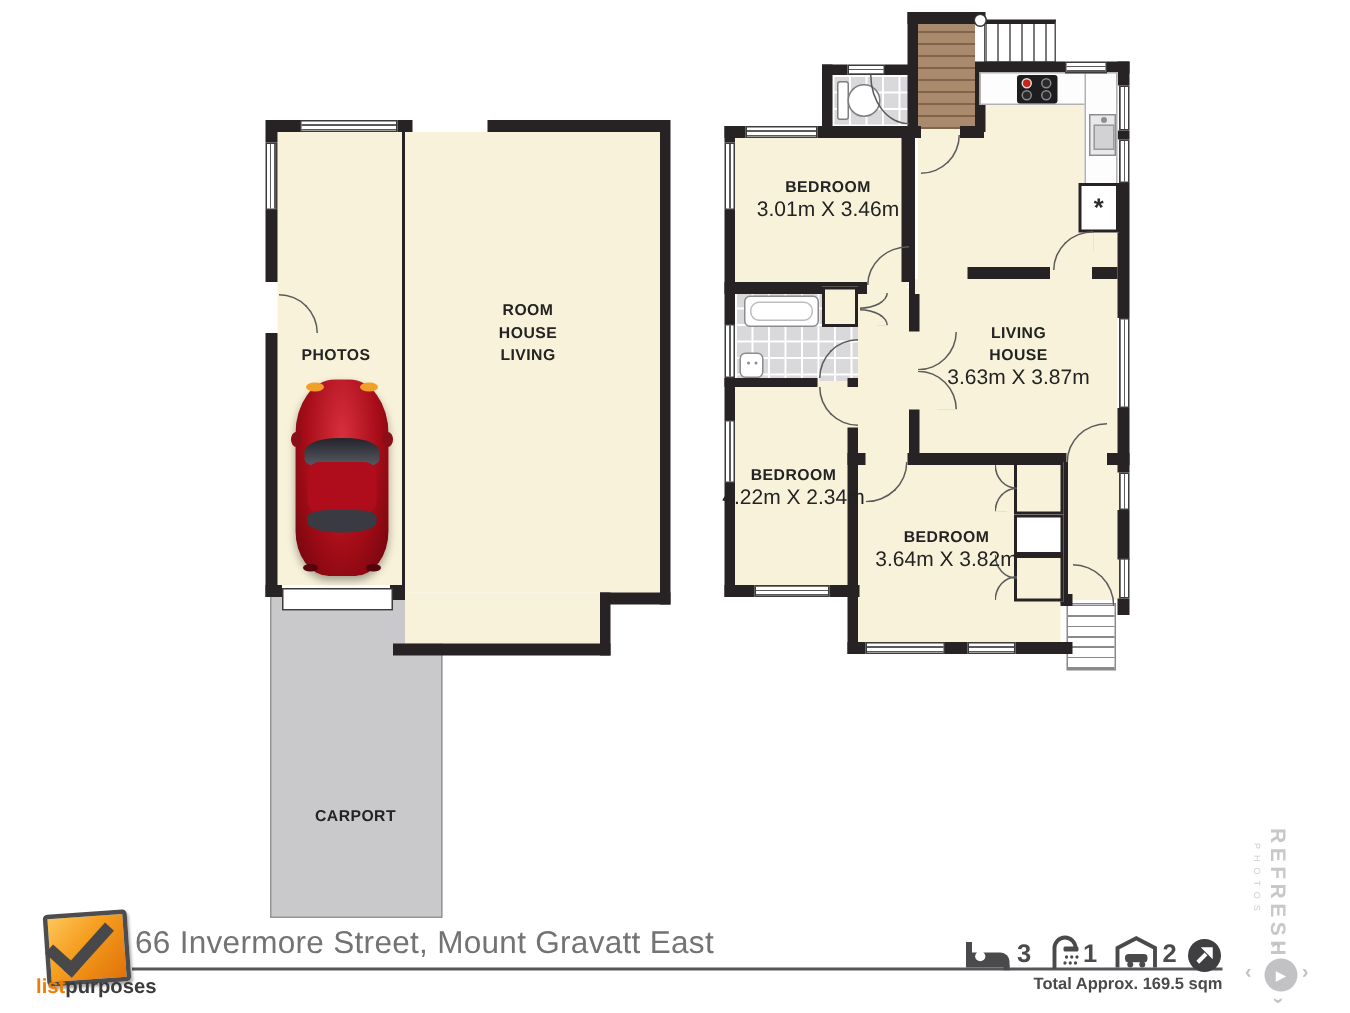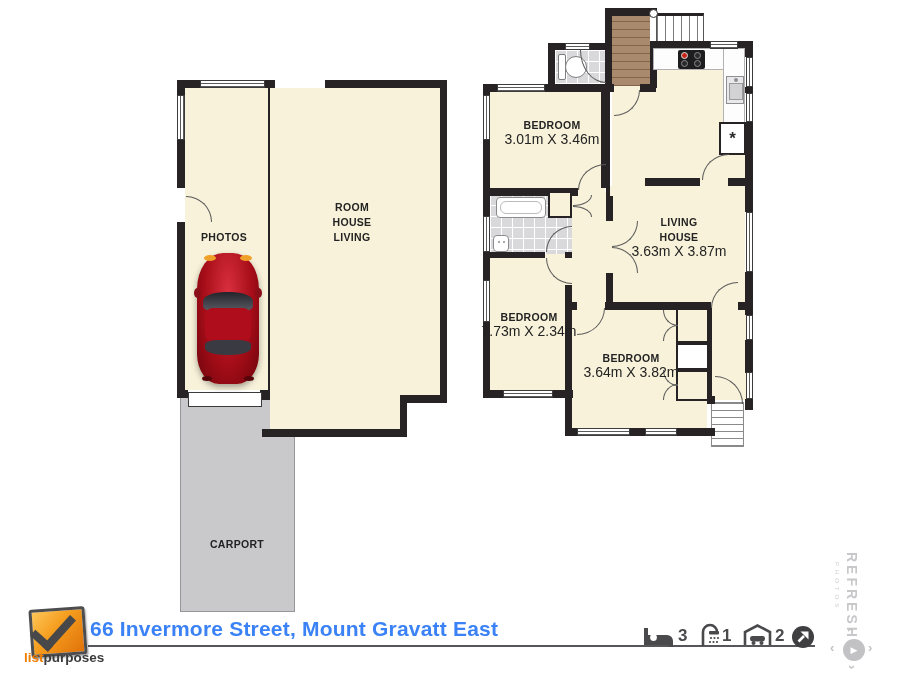--- a/index.html
+++ b/index.html
@@ -63,21 +63,21 @@
   .rdims{font-size:14px;line-height:12px;}
   
   .logo-mark{position:absolute;left:30px;top:608px;width:50px;height:42px;transform:rotate(-4deg);
         background:linear-gradient(135deg,#fdc658 0%,#f59c1d 45%,#e0720a 100%);
         border:3px solid #4d4d4f;border-radius:3px;box-shadow:1px 2px 2px rgba(0,0,0,.35);z-index:2;}
   .logo-check{position:absolute;left:41px;top:607px;width:16px;height:34px;z-index:3;
         border-right:8px solid #48484a;border-bottom:8px solid #48484a;transform:rotate(42deg);}
   .brand{position:absolute;left:24px;top:650px;font-size:13.5px;font-weight:bold;z-index:3;}
   .brand .p1{color:#ef7d00;}
   .brand .p2{color:#3b3b3d;}
-  .addr{position:absolute;left:90px;top:617px;font-size:21px;font-weight:bold;color:#3b82f6;letter-spacing:.2px;}
+  .addr{position:absolute;left:90px;top:617px;font-size:21px;font-weight:normal;color:#737373;letter-spacing:.2px;}
   .rule{position:absolute;left:88px;top:645px;width:727px;height:2px;background:#55565a;}
   .disclaimer{position:absolute;left:90px;top:651px;font-size:8px;color:#55565a;}
   .stat-num{position:absolute;font-size:17px;font-weight:bold;color:#4a4a4c;}
   .total{position:absolute;left:600px;top:650px;width:215px;text-align:right;font-size:11px;font-weight:bold;color:#4a4a4c;}
   
   .wm{position:absolute;left:844px;top:552px;writing-mode:vertical-rl;font-size:14px;font-weight:bold;
       color:#c8c8ca;letter-spacing:3px;z-index:1;}
   .wm-sub{position:absolute;left:834px;top:562px;writing-mode:vertical-rl;font-size:6px;color:#cdcdcf;letter-spacing:4px;z-index:1;}
   .compass{position:absolute;left:830px;top:626px;width:48px;height:48px;z-index:1;color:#c2c2c4;}
   .compass .c-circle{position:absolute;left:13px;top:13px;width:22px;height:22px;border-radius:50%;background:#c2c2c4;
@@ -152,21 +152,21 @@
   </div>
   <div class="rlabel" style="left:237px;top:501px;margin-top:36px;">
     <div class="rname">CARPORT</div>
   </div>
   <div class="rlabel" style="left:552px;top:118px;">
     <div class="rname">BEDROOM</div>
     <div class="rdims">3.01m X 3.46m</div>
   </div>
   <div class="rlabel" style="left:529px;top:310px;">
     <div class="rname">BEDROOM</div>
-    <div class="rdims">7.73m X 2.34m</div>
+    <div class="rdims">4.22m X 2.34m</div>
   </div>
   <div class="rlabel" style="left:631px;top:351px;">
     <div class="rname">BEDROOM</div>
     <div class="rdims">3.64m X 3.82m</div>
   </div>
   <div class="rlabel" style="left:679px;top:215px;">
     <div class="rname">LIVING</div>
     <div class="rname">HOUSE</div>
     <div class="rdims">3.63m X 3.87m</div>
   </div>
@@ -204,20 +204,21 @@
       <circle cx="18.5" cy="19" r="2" fill="#4a4a4c"></circle>
   </svg>
   <div class="stat-num" style="left:775px;top:626px;">2</div>
 
   <svg class="abs" style="left:791px;top:625px;z-index:3;" width="24" height="24" viewBox="0 0 24 24">
     <circle cx="12" cy="12" r="11" fill="#3f3f41"></circle>
     <line x1="7.5" y1="16.5" x2="13" y2="11" stroke="#ffffff" stroke-width="2.6"></line>
     <path d="M9.5 6.5 h8 v8 Z" fill="#ffffff"></path>
   </svg>
 
+  <div class="total">Total Approx. 169.5 sqm</div>
 
   <div class="wm">REFRESH</div>
   <div class="wm-sub">PHOTOS</div>
   <div class="compass">
     <span class="chev" style="left:0px;top:17px;">‹</span>
     <span class="chev" style="left:38px;top:17px;">›</span>
     <span class="chev" style="left:19px;top:-1px;transform:rotate(90deg);">‹</span>
     <span class="chev" style="left:19px;top:36px;transform:rotate(-90deg);">‹</span>
     <span class="c-circle">▶</span>
   </div>

